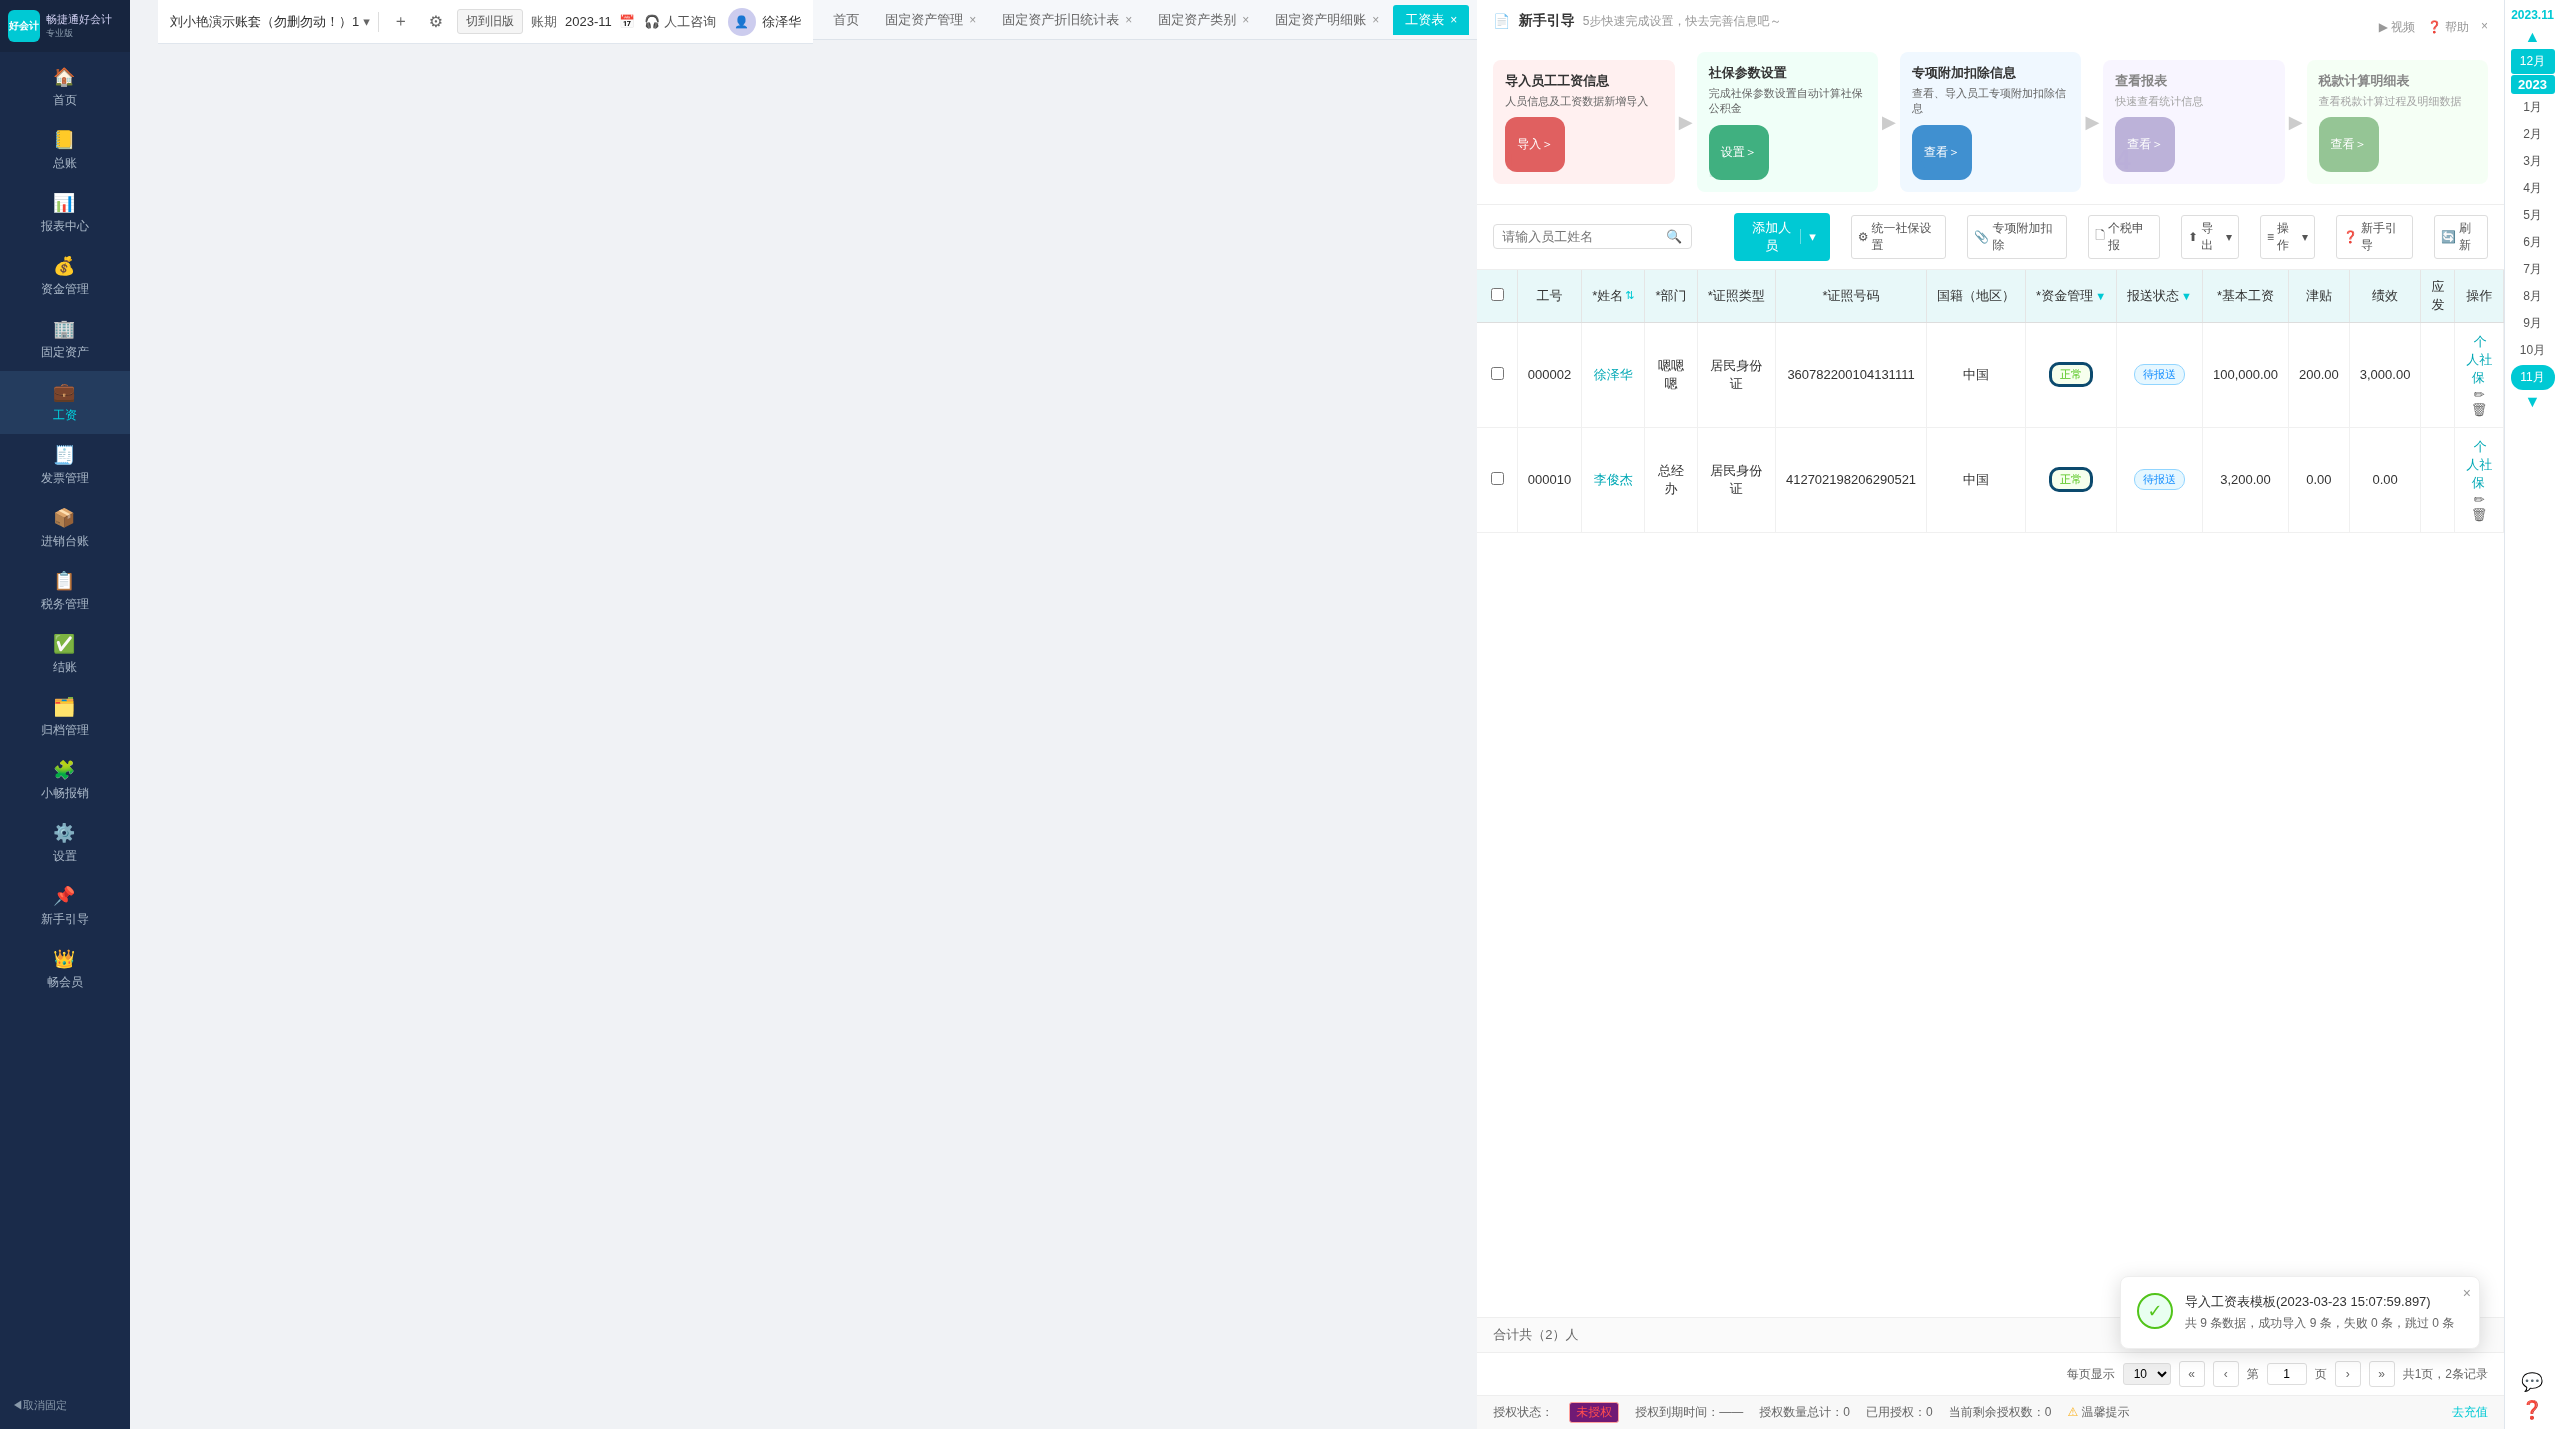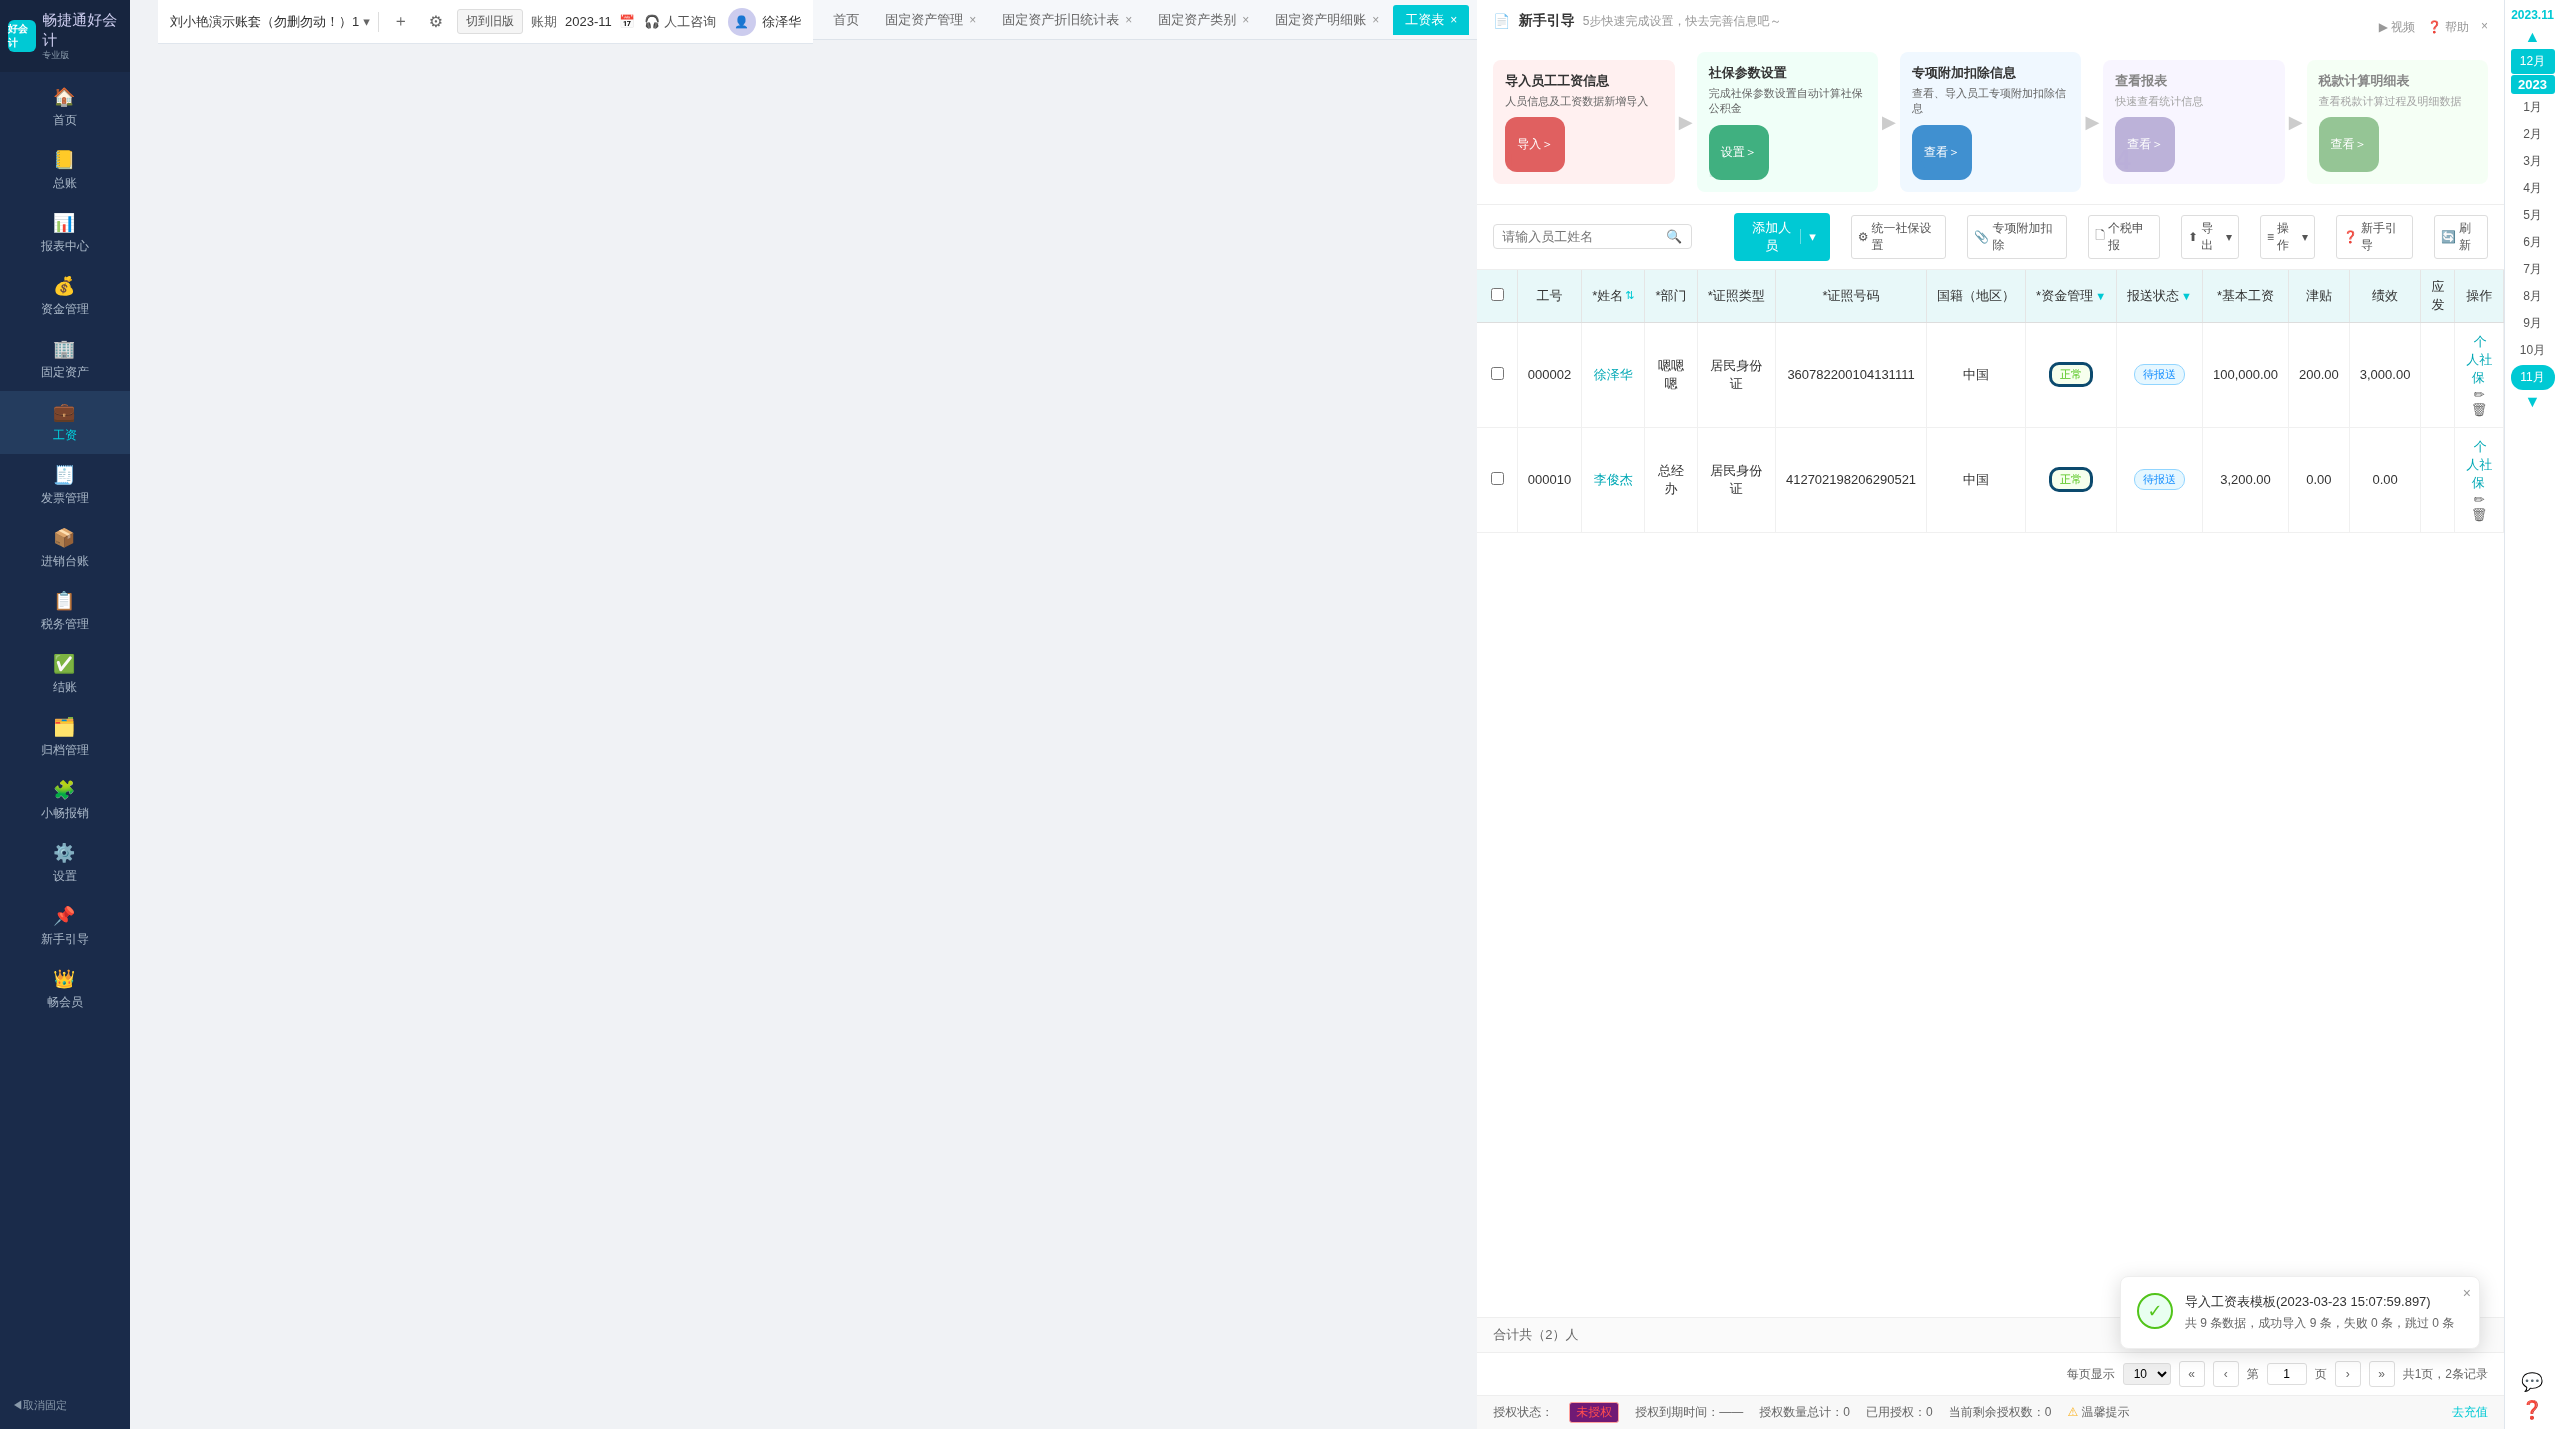--- a/index.html
+++ b/index.html
@@ -4,21 +4,21 @@
   <style>
     * { box-sizing: border-box; margin: 0; padding: 0; }
     body { font-family: 'Microsoft YaHei', Arial, sans-serif; font-size: 13px; background: #f0f2f5; color: #333; overflow: hidden; }
     
     .app-container { display: flex; height: 100vh; width: 100vw; }
     
     
     .sidebar { width: 130px; background: #1a2b4a; color: #fff; display: flex; flex-direction: column; flex-shrink: 0; }
     .sidebar-logo { padding: 10px 8px; background: #17253f; display: flex; align-items: center; gap: 6px; }
     .sidebar-logo-icon { width: 32px; height: 32px; background: #00c9d4; border-radius: 6px; display: flex; align-items: center; justify-content: center; font-size: 10px; color: #fff; font-weight: bold; }
-    .sidebar-logo-text { font-size: 15px; color: #cce; line-height: 1.3; }
+    .sidebar-logo-text { font-size: 11px; color: #cce; line-height: 1.3; }
     .sidebar-logo-sub { font-size: 9px; color: #8899aa; }
     .sidebar-menu { flex: 1; padding-top: 4px; }
     .sidebar-item { display: flex; flex-direction: column; align-items: center; padding: 10px 6px; cursor: pointer; color: #aab8c8; font-size: 12px; gap: 4px; position: relative; }
     .sidebar-item.active { background: #243c5e; color: #00d4e0; }
     .sidebar-item-icon { font-size: 18px; }
     .sidebar-bottom { padding: 10px 6px; display: flex; flex-direction: column; gap: 4px; }
     .sidebar-cancel { display: flex; align-items: center; gap: 4px; color: #8899aa; font-size: 11px; cursor: pointer; padding: 6px; }
     
     
     .main-area { flex: 1; display: flex; overflow: hidden; margin-left: 28px; }

